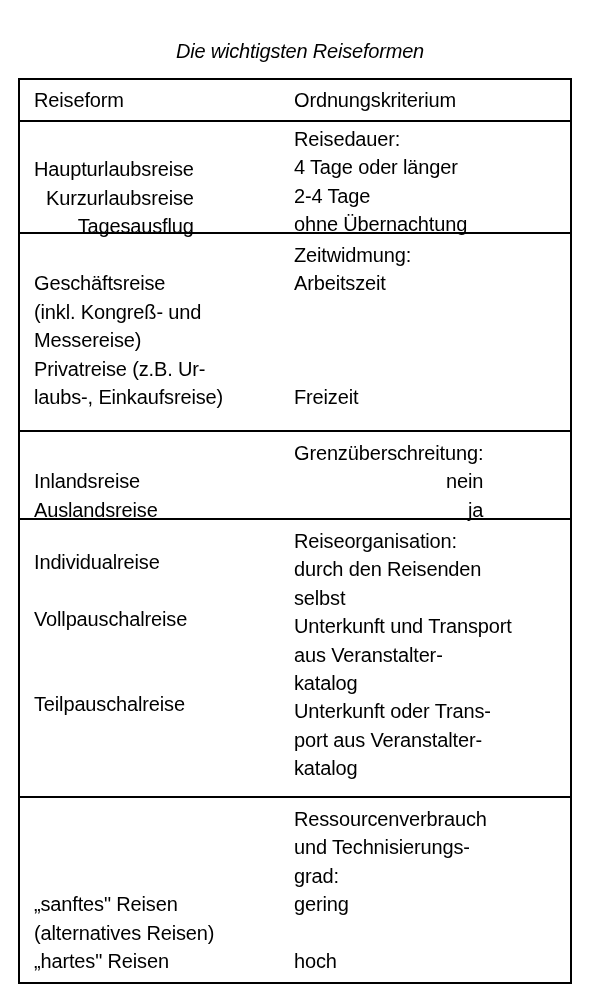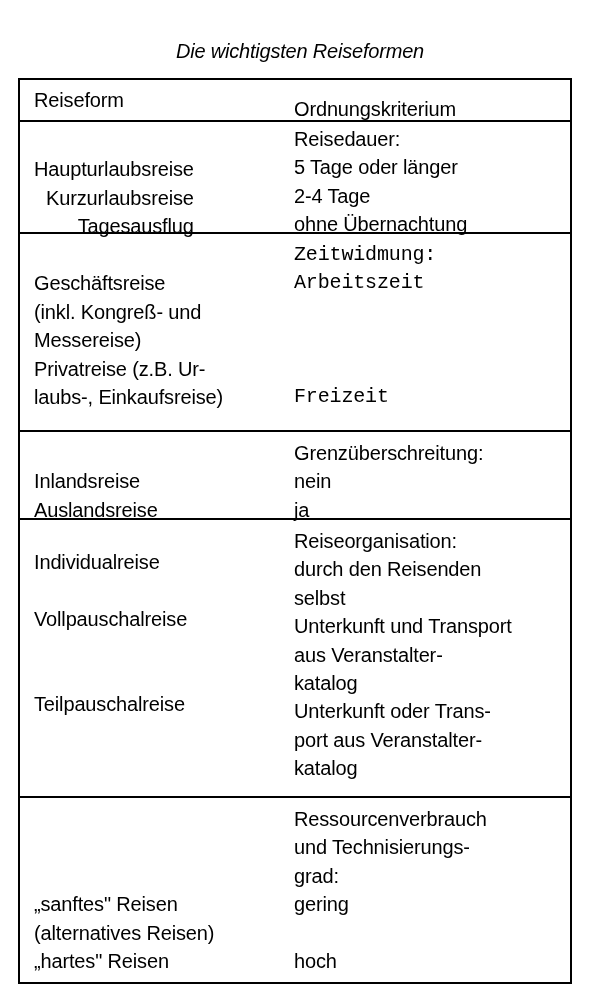--- a/index.html
+++ b/index.html
@@ -20,34 +20,34 @@
   .line { display: block; height: 28.4px; }
 </style>
 </head>
 <body>
 
 <div class="title">Die wichtigsten Reiseformen</div>
 
 <div class="table">
   <div class="header">
     <div class="cell c1" style="top:6px;">Reiseform</div>
-    <div class="cell c2" style="top:15px;text-align:center;">Ordnungskriterium</div>
+    <div class="cell c2" style="top:6px;text-align:center;">Ordnungskriterium</div>
   </div>
 
 <div class="section" style="top: 40px; height: 114px;">
       <div class="cell c1" style="top: 7px; text-align: right;"><span class="line"></span><span class="line">Haupturlaubsreise</span><span class="line">Kurzurlaubsreise</span><span class="line">Tagesausflug</span></div>
-      <div class="cell c2" style="top: 5px;"><span class="line">Reisedauer:</span><span class="line">5 Tage oder länger</span><span class="line">2-4 Tage</span><span class="line">ohne Übernachtung</span></div>
+      <div class="cell c2" style="top: 5px;"><span class="line">Reisedauer:</span><span class="line">4 Tage oder länger</span><span class="line">2-4 Tage</span><span class="line">ohne Übernachtung</span></div>
     </div>
     <div class="section" style="top: 154px; height: 198px;">
       <div class="cell c1" style="top: 7px;"><span class="line"></span><span class="line">Geschäftsreise</span><span class="line">(inkl. Kongreß- und</span><span class="line">Messereise)</span><span class="line">Privatreise (z.B. Ur-</span><span class="line">laubs-, Einkaufsreise)</span></div>
-      <div class="cell c2" style="top: 7px; font-family: Liberation Mono, monospace;"><span class="line">Zeitwidmung:</span><span class="line">Arbeitszeit</span><span class="line"></span><span class="line"></span><span class="line"></span><span class="line">Freizeit</span></div>
+      <div class="cell c2" style="top: 7px;"><span class="line">Zeitwidmung:</span><span class="line">Arbeitszeit</span><span class="line"></span><span class="line"></span><span class="line"></span><span class="line">Freizeit</span></div>
     </div>
     <div class="section" style="top: 352px; height: 88px;">
       <div class="cell c1" style="top: 7px;"><span class="line"></span><span class="line">Inlandsreise</span><span class="line">Auslandsreise</span></div>
-      <div class="cell c2" style="top: 7px;"><span class="line">Grenzüberschreitung:</span><span class="line">nein</span><span class="line">ja</span></div>
+      <div class="cell c2" style="top: 7px; text-align: right;"><span class="line">Grenzüberschreitung:</span><span class="line">nein</span><span class="line">ja</span></div>
     </div>
     <div class="section" style="top: 440px; height: 278px;">
       <div class="cell c1" style="top: 0;"><span class="line"></span><span class="line">Individualreise</span><span class="line"></span><span class="line">Vollpauschalreise</span><span class="line"></span><span class="line"></span><span class="line">Teilpauschalreise</span><span class="line"></span><span class="line"></span></div>
       <div class="cell c2" style="top: 7px;"><span class="line">Reiseorganisation:</span><span class="line">durch den Reisenden</span><span class="line">selbst</span><span class="line">Unterkunft und Transport</span><span class="line">aus Veranstalter-</span><span class="line">katalog</span><span class="line">Unterkunft oder Trans-</span><span class="line">port aus Veranstalter-</span><span class="line">katalog</span></div>
     </div>
     <div class="section last" style="top: 718px; height: 186px;">
       <div class="cell c1" style="top: 7px;"><span class="line"></span><span class="line"></span><span class="line"></span><span class="line">„sanftes" Reisen</span><span class="line">(alternatives Reisen)</span><span class="line">„hartes" Reisen</span></div>
       <div class="cell c2" style="top: 7px;"><span class="line">Ressourcenverbrauch</span><span class="line">und Technisierungs-</span><span class="line">grad:</span><span class="line">gering</span><span class="line"></span><span class="line">hoch</span></div>
     </div>
   </div>

